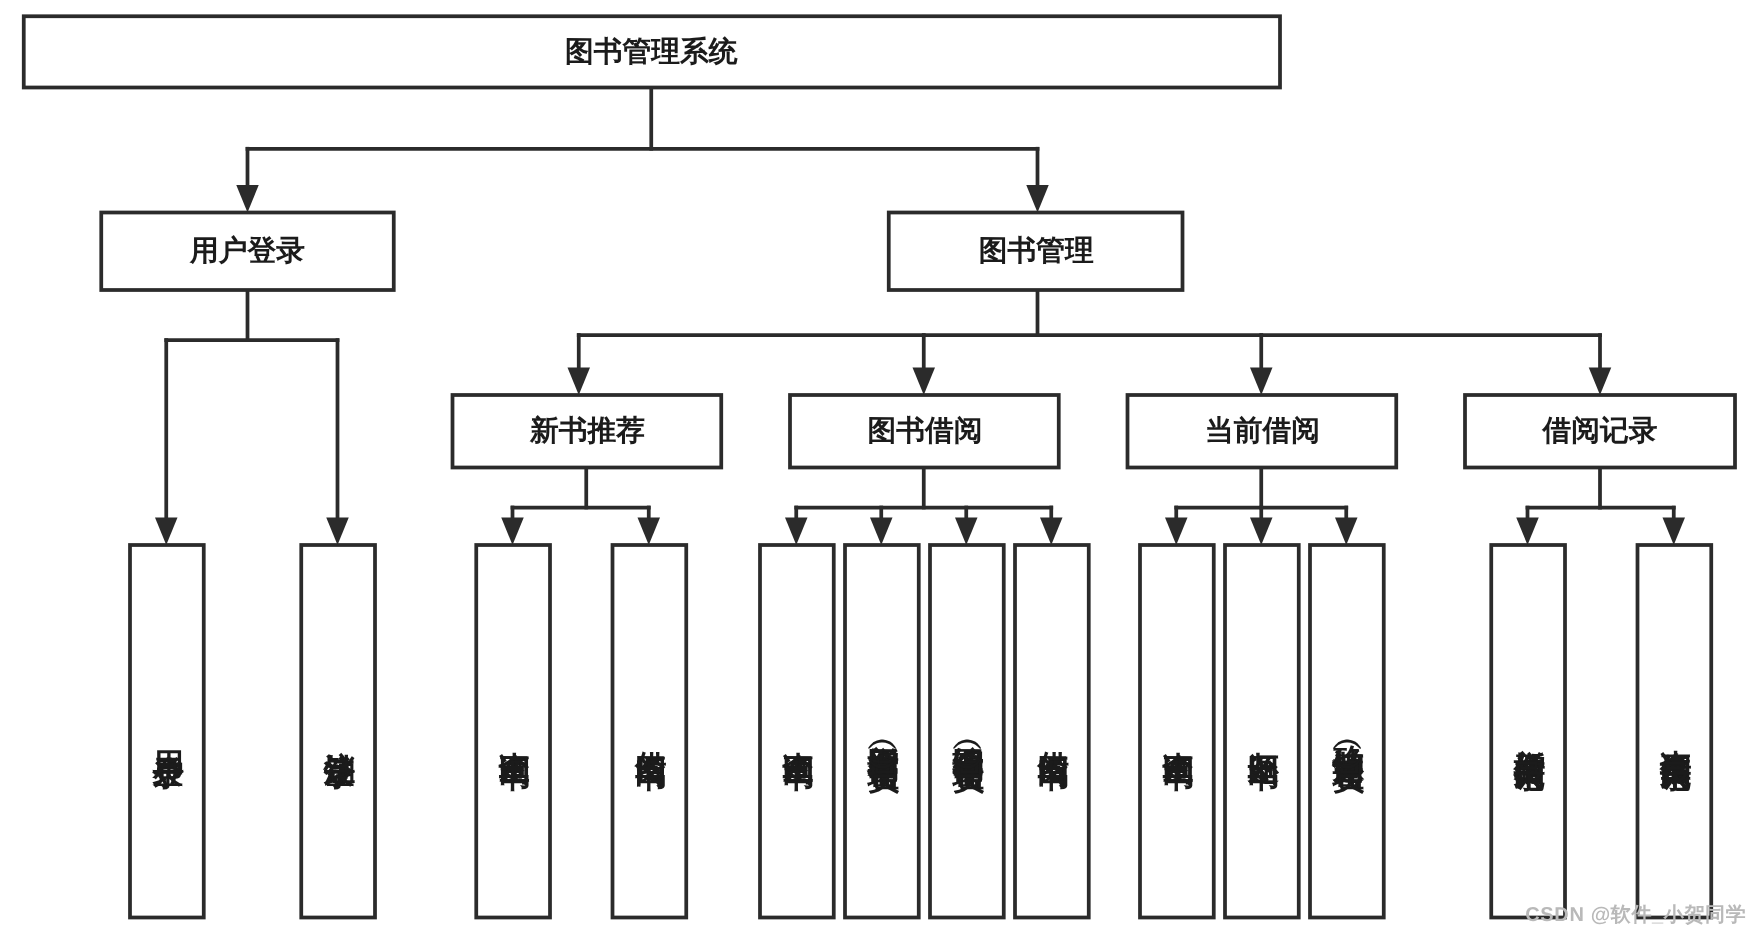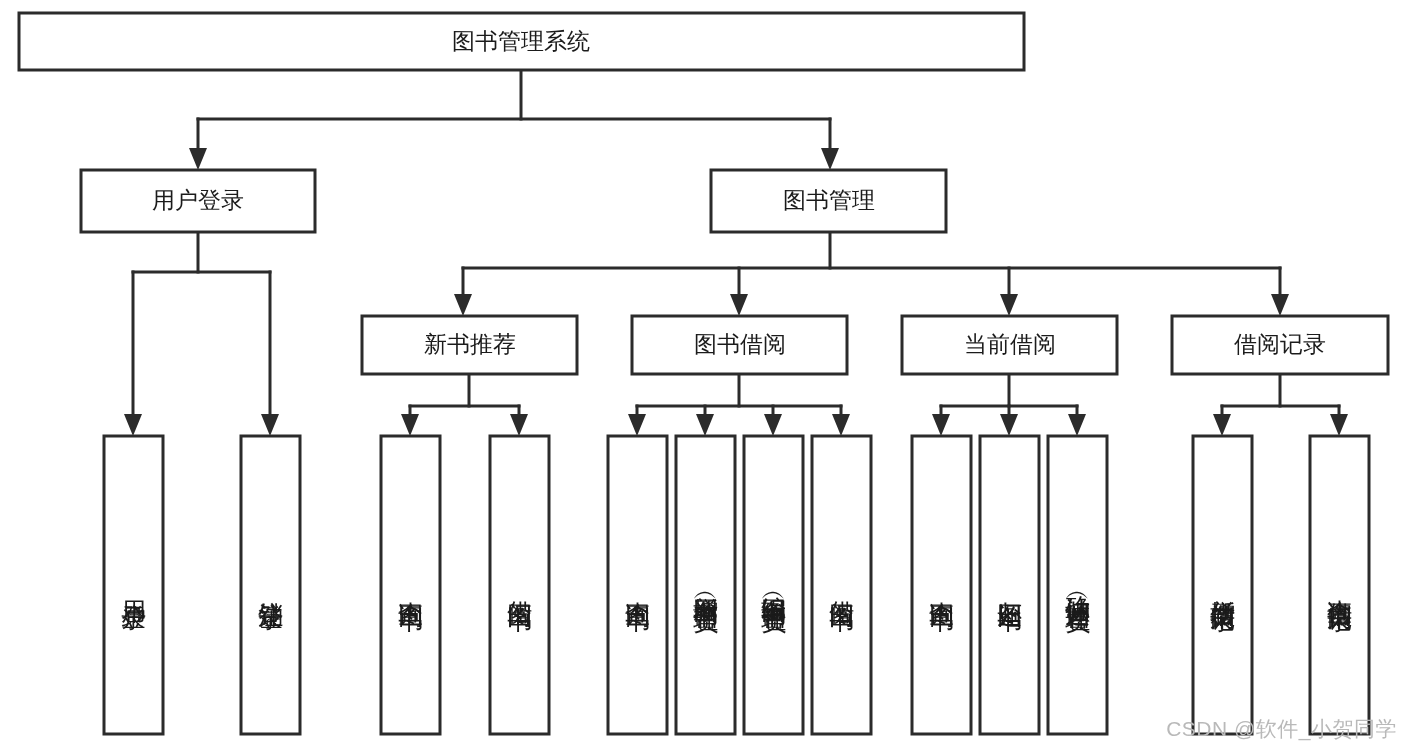--- a/index.html
+++ b/index.html
@@ -1,30 +1,30 @@
 <!DOCTYPE html>
 <html><head>
 <meta charset="utf-8">
 <style>
   html,body{margin:0;padding:0;background:#ffffff;}
   body{width:1405px;height:747px;overflow:hidden;
        font-family:"Liberation Sans","DejaVu Sans",sans-serif;}
-  #diagram-root{position:relative;width:1405px;height:747px;background:#fff;}
+  #diagram-root{position:relative;width:1405px;height:747px;background:#fff;font-weight:bold;}
   svg#tree{position:absolute;left:0;top:0;width:1405px;height:747px;}
   .node-box{fill:#ffffff;stroke:#2b2b2b;stroke-width:3;}
   .link-line{stroke:#2b2b2b;stroke-width:3;fill:none;stroke-linecap:square;}
   .arrow-head{fill:#2b2b2b;stroke:none;}
   .node-label{fill:#1b1b1b;font-family:"Liberation Sans","DejaVu Sans",sans-serif;
               font-size:23px;text-anchor:middle;dominant-baseline:middle;}
   .leaf-label-wrap{position:absolute;display:flex;align-items:center;justify-content:center;
                    writing-mode:vertical-rl;text-orientation:upright;
                    font-size:25px;line-height:1.02;color:#1b1b1b;letter-spacing:2px;
                    font-family:"Liberation Sans","DejaVu Sans",sans-serif;
                    white-space:nowrap;pointer-events:none;}
-  .watermark{position:absolute;right:8px;bottom:4px;font-size:21px;color:#b9b9b9;
+  .watermark{position:absolute;right:8px;bottom:4px;font-size:16px;color:#b9b9b9;
              font-family:"Liberation Sans","DejaVu Sans",sans-serif;letter-spacing:.5px;}
 </style>
 </head>
 <body>
 
 <div id="diagram-root">
 
   <svg id="tree" viewBox="0 0 1405 747">
     <defs>
       <g id="ah">

